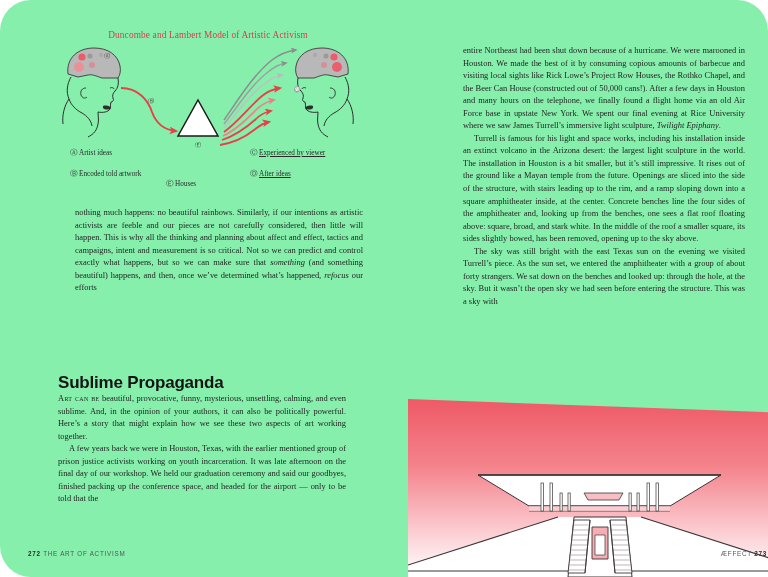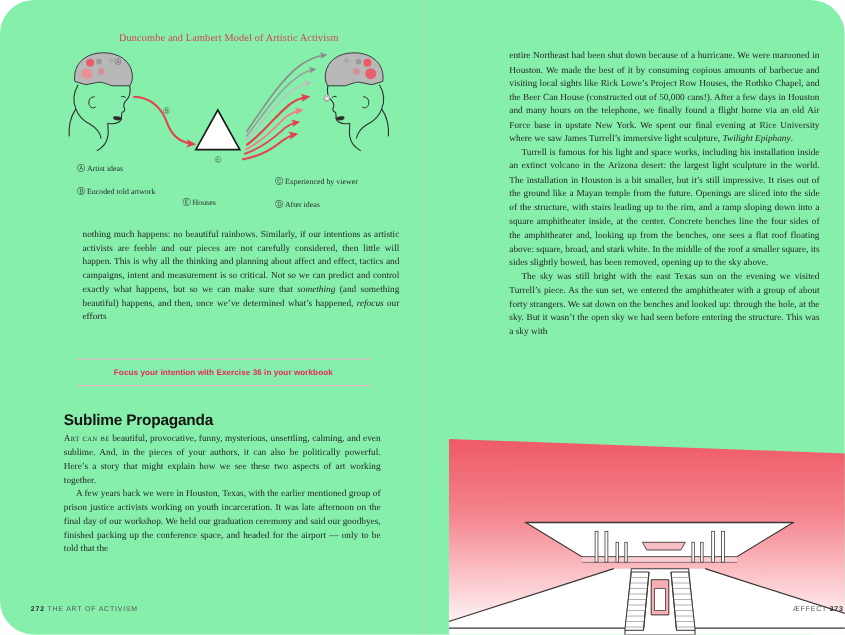--- a/index.html
+++ b/index.html
@@ -49,21 +49,21 @@
   .fig-svg { position: absolute; left: 0; top: 14px; }
   .fig-legend {
     position: absolute;
     left: -4px; top: 118px;
     width: 310px;
     font-size: 7.2px;
     color: #2a2a2a;
   }
   .leg-col { position: absolute; }
   .leg-left  { left: 16px;  top: 0; }
-  .leg-right { left: 196px; top: 12px; }
+  .leg-right { left: 196px; top: 0; text-decoration: underline; }
   .leg-mid   { left: 112px; top: 31px; }
   .leg-item { margin-bottom: 10.5px; white-space: nowrap; }
   .leg-mark {
     display: inline-block;
     width: 9px;
     font-size: 7.6px;
     color: #3a3a3a;
   }
 
   
@@ -98,21 +98,21 @@
     color: #e8275a;
     letter-spacing: .05px;
   }
 
   
   .sec-head {
     position: absolute;
     left: 58px; top: 373px;
     font-family: "Liberation Sans", "DejaVu Sans", sans-serif;
     font-weight: bold;
-    font-size: 14px;
+    font-size: 17px;
     color: #141414;
     letter-spacing: -.2px;
   }
 
   
   .footer {
     position: absolute;
     bottom: 20px;
     font-family: "Liberation Sans", "DejaVu Sans", sans-serif;
     font-size: 6.3px;
@@ -243,30 +243,25 @@
             <span class="leg-mark">Ⓔ</span><span>Houses</span>
           </div>
         </div>
       </div>
     </div>
 
     <div class="col col-left">
       <p><span>nothing much happens: no beautiful rainbows. Similarly, if our intentions as artistic activists are feeble and our pieces are not carefully considered, then little will happen. This is why all the thinking and planning about affect and effect, tactics and campaigns, intent and measurement is so critical. Not so we can predict and control exactly what happens, but so we can make sure that </span><span class="it">something</span><span> (and something beautiful) happens, and then, once we’ve determined what’s happened, </span><span class="it">refocus</span><span> our efforts</span></p>
     </div>
 
-    <div class="callout">
-      <div class="rule"></div>
-      <div class="ctext">Focus your intention with Exercise 36 in your workbook</div>
-      <div class="rule"></div>
-    </div>
 
     <div class="sec-head">Sublime Propaganda</div>
 
     <div class="col" style="left:58px; top:392px; width:288px;">
-      <p><span class="sc">Art can be</span><span> beautiful, provocative, funny, mysterious, unsettling, calming, and even sublime. And, in the pieces of your authors, it can also be politically powerful. Here’s a story that might explain how we see these two aspects of art working together.</span></p>
+      <p><span class="sc">Art can be</span><span> beautiful, provocative, funny, mysterious, unsettling, calming, and even sublime. And, in the opinion of your authors, it can also be politically powerful. Here’s a story that might explain how we see these two aspects of art working together.</span></p>
       <p class="ind">A few years back we were in Houston, Texas, with the earlier mentioned group of prison justice activists working on youth incarceration. It was late afternoon on the final day of our workshop. We held our graduation ceremony and said our goodbyes, finished packing up the conference space, and headed for the airport — only to be told that the</p>
     </div>
 
     <div class="footer footer-left">
       <span class="num">272</span>
       <span class="ttl">THE ART OF ACTIVISM</span>
     </div>
   </div>
 
   <div class="page page-right">

